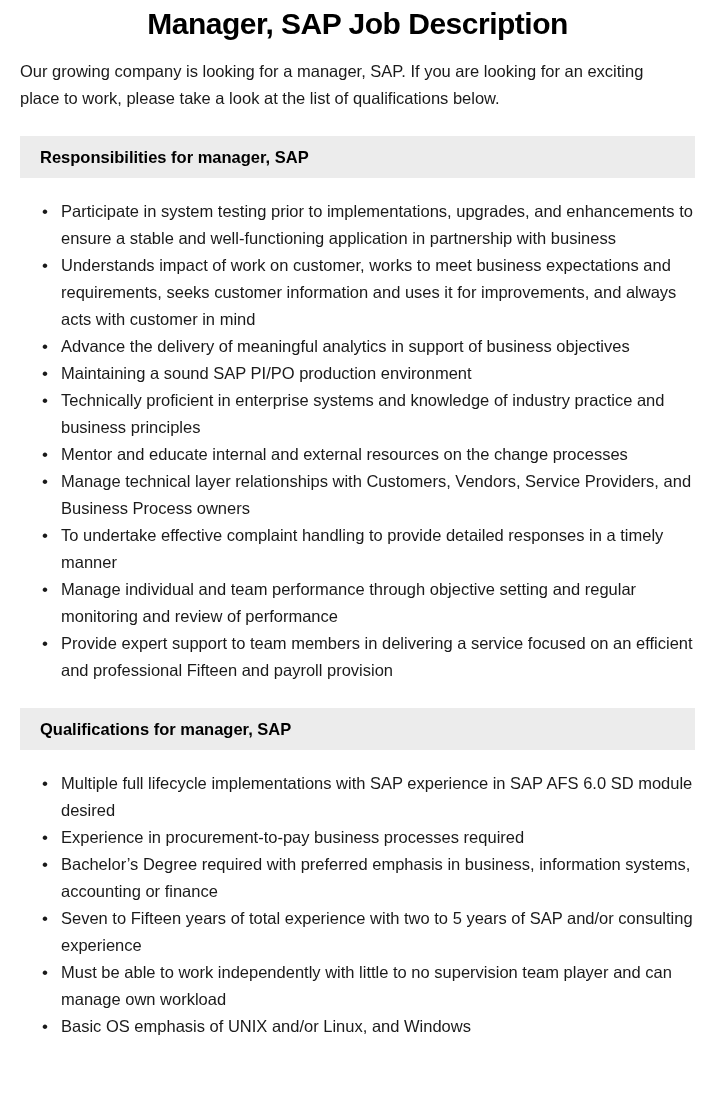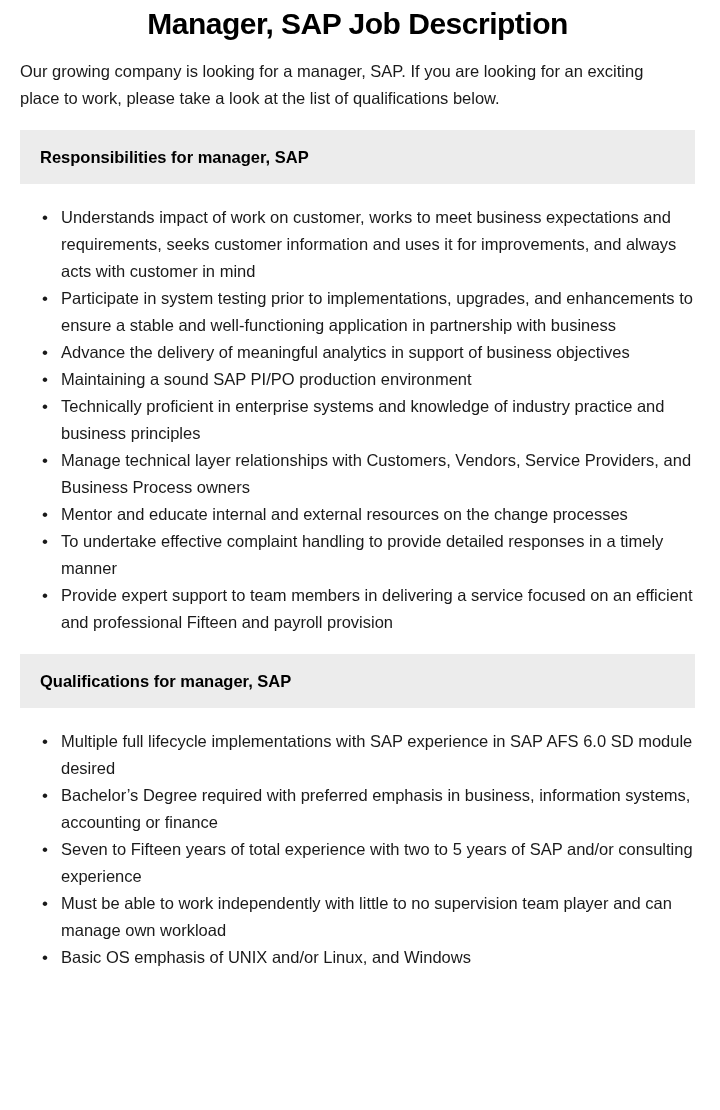--- a/index.html
+++ b/index.html
@@ -32,22 +32,22 @@
     font-weight: 800;
     letter-spacing: -0.5px;
     text-align: center;
     color: #000000;
   }
   .intro {
     margin: 16px 0 0 0;
     max-width: 645px;
   }
   .section-header {
-    margin-top: 18px;
-    height: 54px;
+    margin-top: 24px;
+    height: 42px;
     background: var(--section-bg);
     display: flex;
     align-items: center;
     padding-left: 20px;
     text-align: right;
   }
   .section-heading {
     margin: 0;
     font-size: 16.5px;
     line-height: 27px;
@@ -79,36 +79,38 @@
 
   <h1 class="page-title">Manager, SAP Job Description</h1>
 
   <p class="intro">Our growing company is looking for a manager, SAP. If you are looking for an exciting place to work, please take a look at the list of qualifications below.</p>
 
   <div class="section-header">
     <h2 class="section-heading">Responsibilities for manager, SAP</h2>
   </div>
 
   <ul class="job-list">
+    <li>Participate in system testing prior to implementations, upgrades, and enhancements to ensure a stable and well-functioning application in partnership with business</li>
     <li>Understands impact of work on customer, works to meet business expectations and requirements, seeks customer information and uses it for improvements, and always acts with customer in mind</li>
-    <li>Participate in system testing prior to implementations, upgrades, and enhancements to ensure a stable and well-functioning application in partnership with business</li>
     <li>Advance the delivery of meaningful analytics in support of business objectives</li>
     <li>Maintaining a sound SAP PI/PO production environment</li>
     <li>Technically proficient in enterprise systems and knowledge of industry practice and business principles</li>
+    <li>Mentor and educate internal and external resources on the change processes</li>
     <li>Manage technical layer relationships with Customers, Vendors, Service Providers, and Business Process owners</li>
-    <li>Mentor and educate internal and external resources on the change processes</li>
     <li>To undertake effective complaint handling to provide detailed responses in a timely manner</li>
+    <li>Manage individual and team performance through objective setting and regular monitoring and review of performance</li>
     <li>Provide expert support to team members in delivering a service focused on an efficient and professional Fifteen and payroll provision</li>
   </ul>
 
   <div class="section-header">
     <h2 class="section-heading">Qualifications for manager, SAP</h2>
   </div>
 
   <ul class="job-list">
     <li>Multiple full lifecycle implementations with SAP experience in SAP AFS 6.0 SD module desired</li>
+    <li>Experience in procurement-to-pay business processes required</li>
     <li>Bachelor’s Degree required with preferred emphasis in business, information systems, accounting or finance</li>
     <li>Seven to Fifteen years of total experience with two to 5 years of SAP and/or consulting experience</li>
     <li>Must be able to work independently with little to no supervision team player and can manage own workload</li>
     <li>Basic OS emphasis of UNIX and/or Linux, and Windows</li>
   </ul>
 
 </div>
 
 </body></html>

